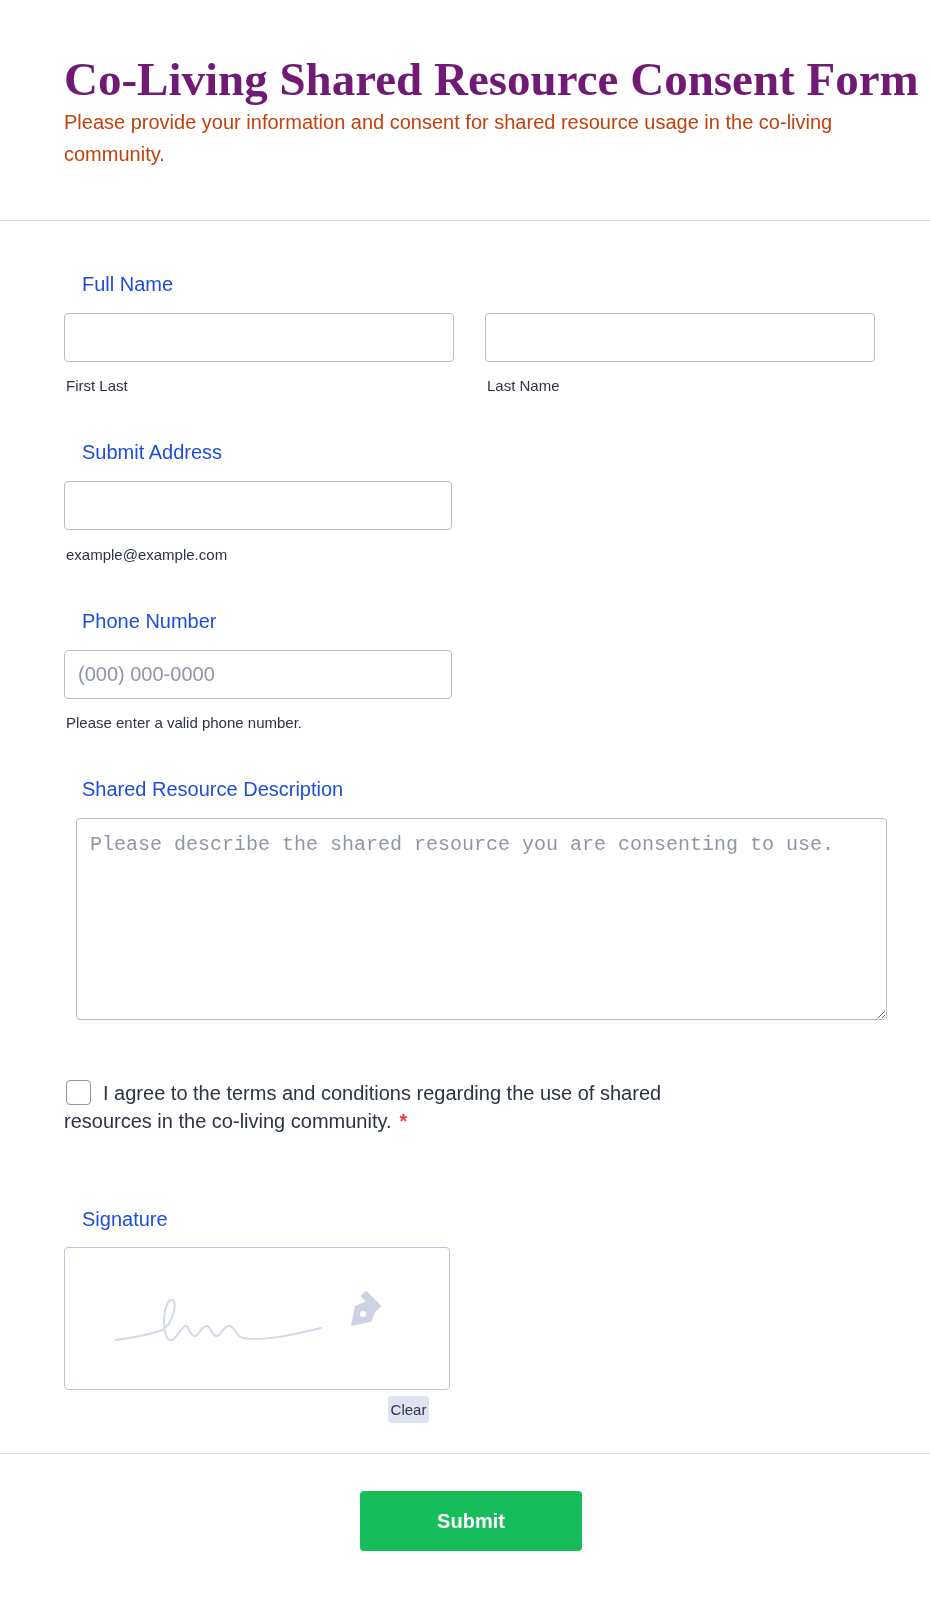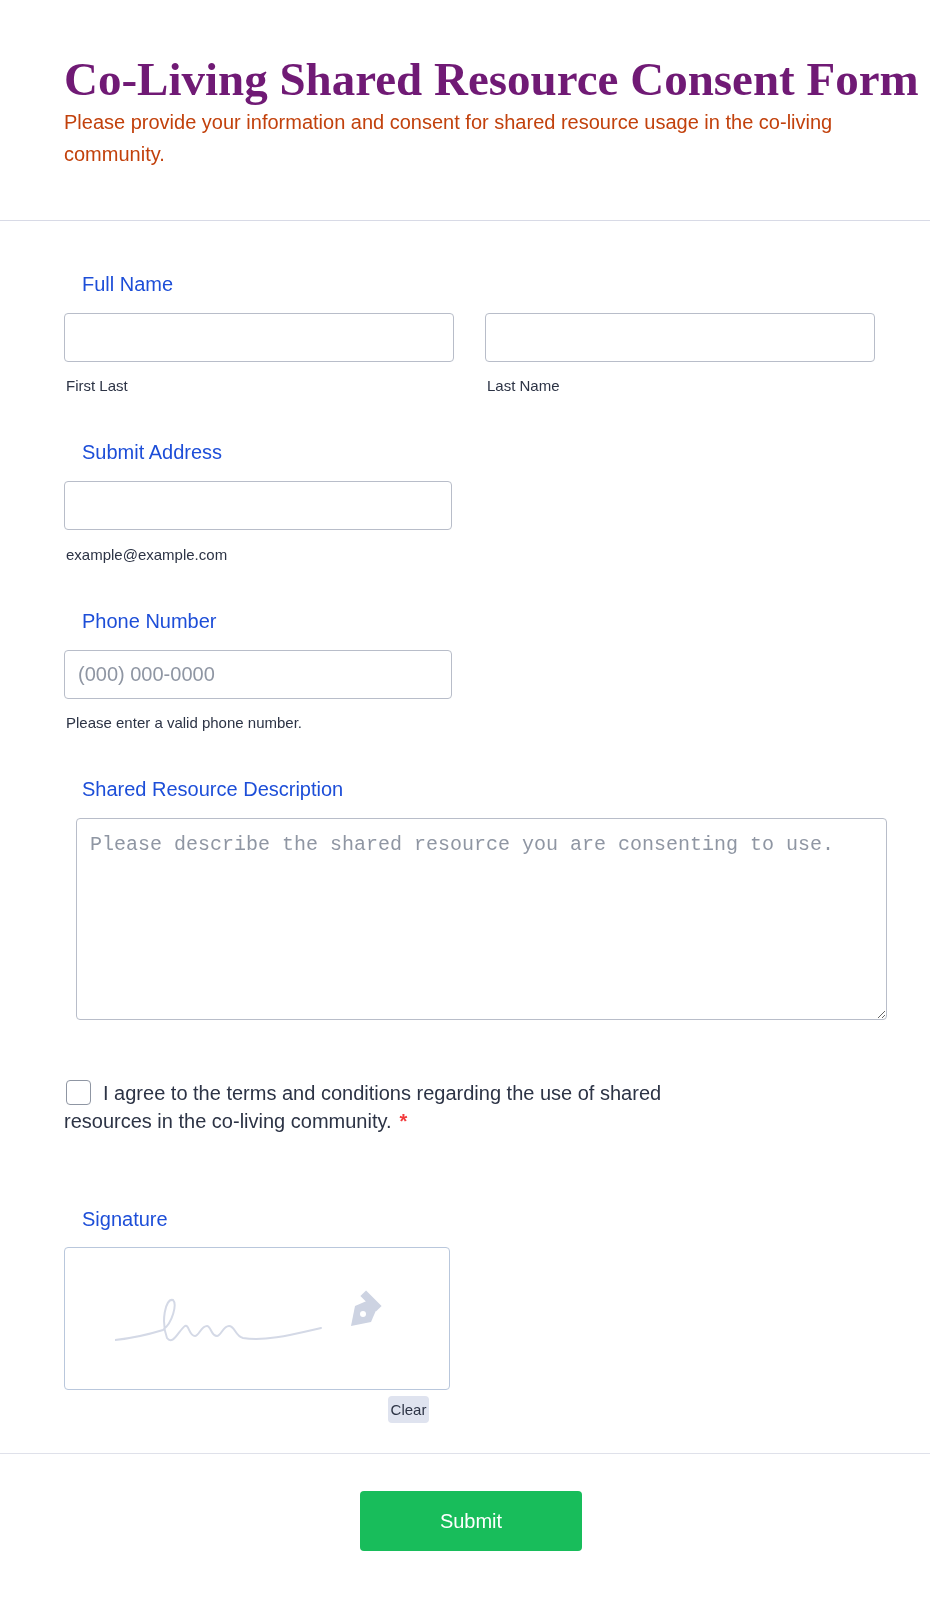--- a/index.html
+++ b/index.html
@@ -25,21 +25,21 @@
   .required { color: #f23a3c; margin-left: 8px; font-weight: bold; }
 
   .sig-box { position: absolute; left: 64px; top: 1247px; width: 386px; height: 143px; border: 1px solid #b9c7dc; border-radius: 4px; background: #fff; }
   .sig-text { position: absolute; left: 0; width: 100%; top: 42px; text-align: center; font-size: 20px; color: #8f96a8; }
   .sig-art { position: absolute; left: 50px; top: 44px; }
   .clear-btn { position: absolute; left: 388px; top: 1396px; width: 41px; height: 27px; background: #dfe3ef; border: none; border-radius: 4px;
                font-family: "Liberation Sans", "DejaVu Sans", sans-serif; font-size: 15px; color: #2c3345; cursor: pointer; }
 
   .footer-line { position: absolute; left: 0; top: 1453px; width: 930px; height: 1px; background: #dfe1ea; }
   .submit-btn { position: absolute; left: 360px; top: 1491px; width: 222px; height: 60px; background: #18bd5b; border: none; border-radius: 4px;
-                color: #ffffff; font-family: "Liberation Sans", "DejaVu Sans", sans-serif; font-size: 20px; font-weight: normal; cursor: pointer; }
+                color: #ffffff; font-family: "Liberation Sans", "DejaVu Sans", sans-serif; font-size: 20px; font-weight: bold; cursor: pointer; }
 </style>
 </head>
 <body>
 
 <div class="header">
   <h1 class="title">Co-Living Shared Resource Consent Form</h1>
   <p class="subtitle">Please provide your information and consent for shared resource usage in the co-living community.</p>
 </div>
 
 <label class="label" style="top:273px;">Full Name</label>

